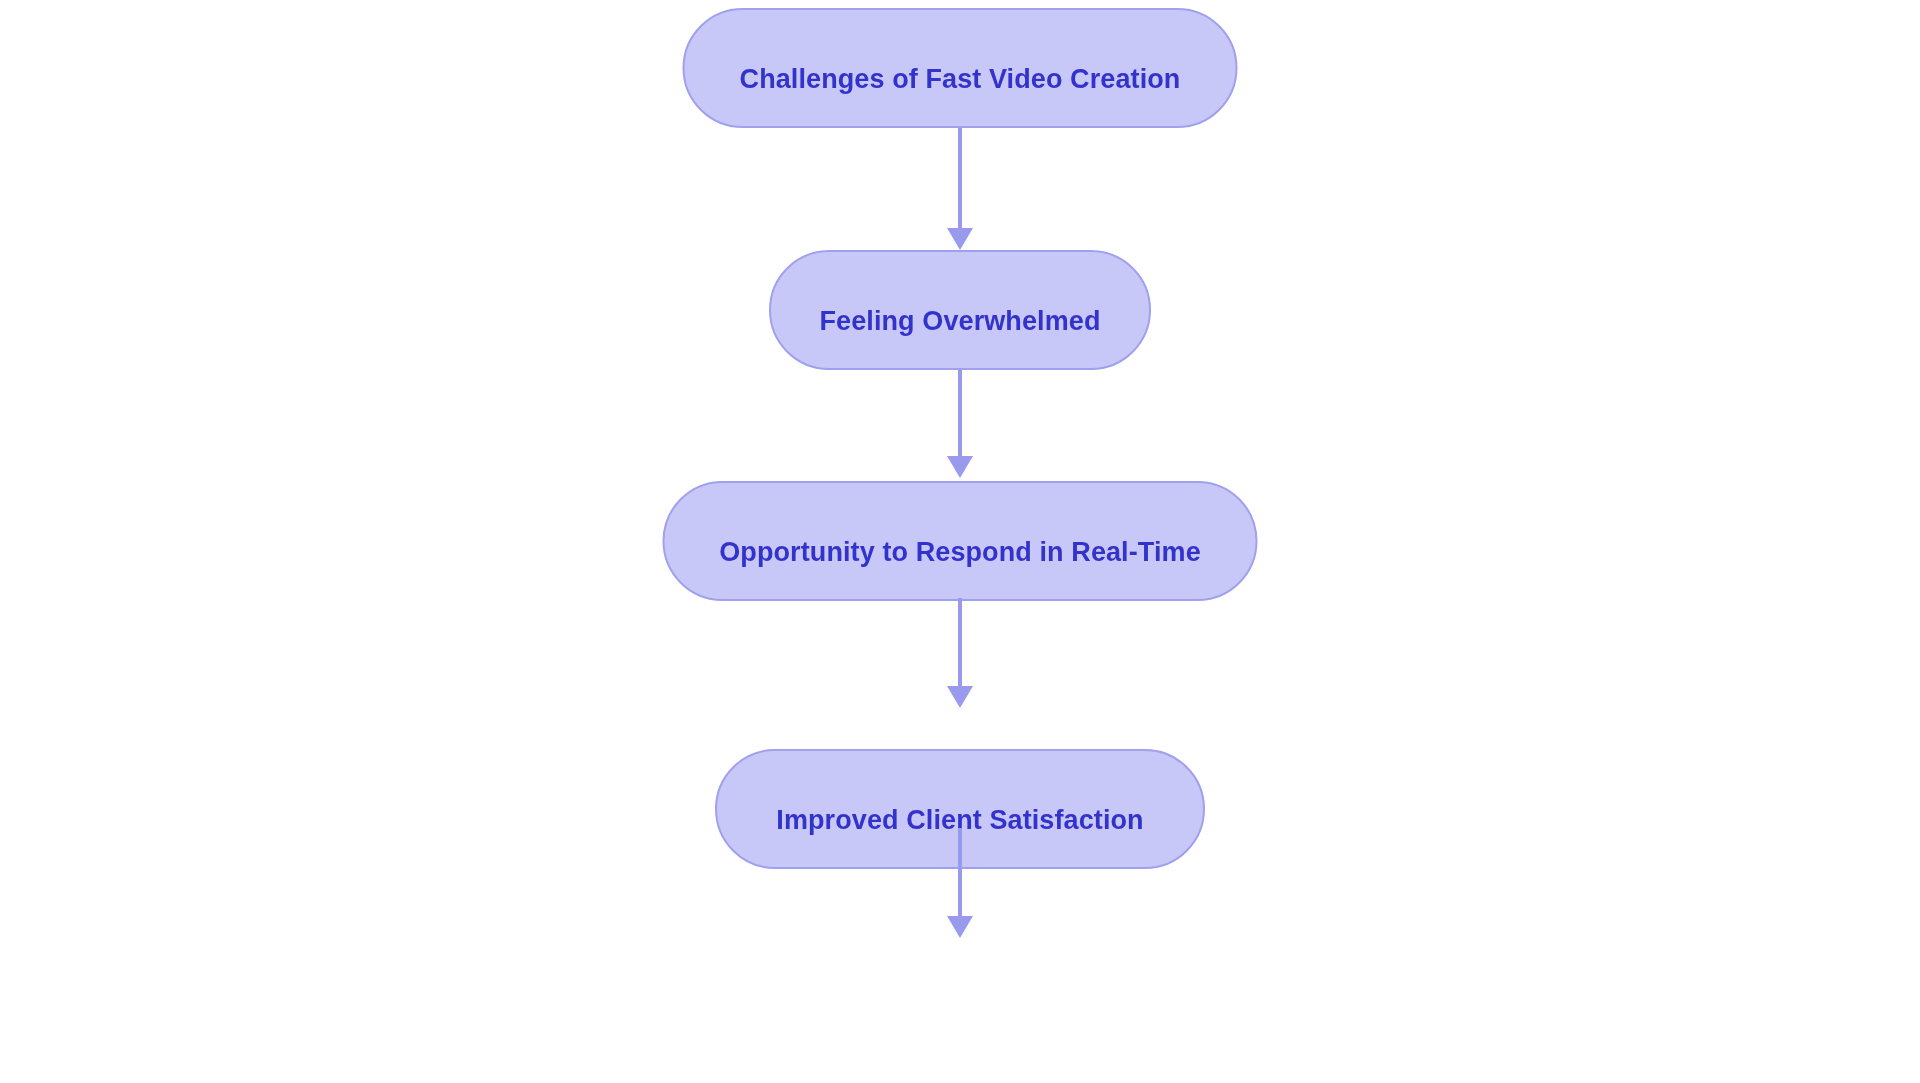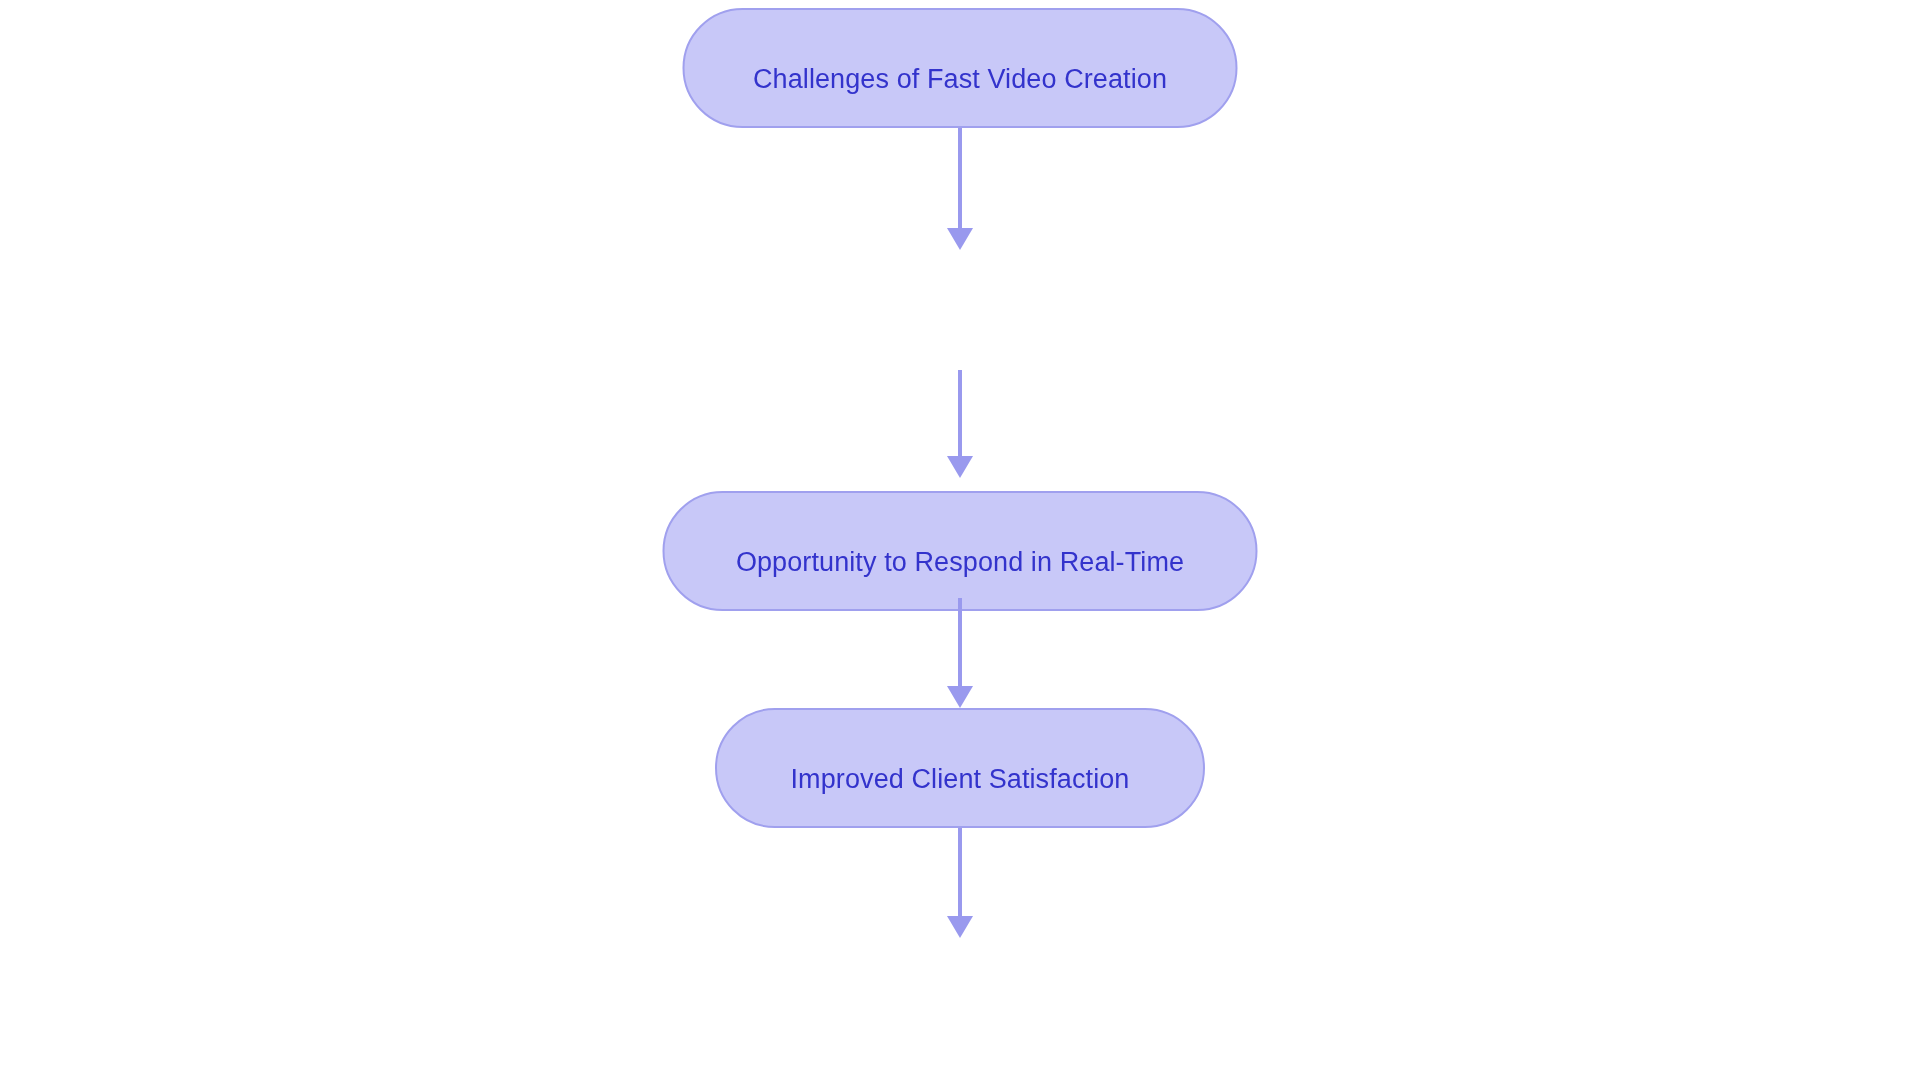--- a/index.html
+++ b/index.html
@@ -31,21 +31,21 @@
     border-radius: 60px;
     display: flex;
     align-items: center;
     justify-content: center;
     transform: translateX(-50%);
   }
 
   .flow-node-label {
     color: #3333cc;
     font-size: 27px;
-    font-weight: 400;
+    font-weight: 700;
     line-height: 1.15;
     letter-spacing: 0.1px;
     white-space: nowrap;
     text-align: center;
     font-family: "Liberation Sans", sans-serif;
     margin-top: 24px;
   }
 
   .flow-edge {
     position: absolute;
@@ -81,36 +81,39 @@
 
   <div class="flow-node" style="left:960px; top:8px; width:555px;">
     <span class="flow-node-label">Challenges of Fast Video Creation</span>
   </div>
 
   <div class="flow-edge" style="left:960px; top:128px; height:122px;">
     <div class="flow-edge-line" style="height:100px;"></div>
     <div class="flow-edge-arrowhead"></div>
   </div>
 
+  <div class="flow-node" style="left:960px; top:250px; width:382px;">
+    <span class="flow-node-label">Feeling Overwhelmed</span>
+  </div>
 
   <div class="flow-edge" style="left:960px; top:370px; height:108px;">
     <div class="flow-edge-line" style="height:86px;"></div>
     <div class="flow-edge-arrowhead"></div>
   </div>
 
-  <div class="flow-node" style="left:960px; top:491px; width:595px;">
+  <div class="flow-node" style="left:960px; top:481px; width:595px;">
     <span class="flow-node-label">Opportunity to Respond in Real-Time</span>
   </div>
 
   <div class="flow-edge" style="left:960px; top:598px; height:110px;">
     <div class="flow-edge-line" style="height:88px;"></div>
     <div class="flow-edge-arrowhead"></div>
   </div>
 
-  <div class="flow-node" style="left:960px; top:708px; width:490px;">
+  <div class="flow-node" style="left:960px; top:749px; width:490px;">
     <span class="flow-node-label">Improved Client Satisfaction</span>
   </div>
 
   <div class="flow-edge" style="left:960px; top:828px; height:110px;">
     <div class="flow-edge-line" style="height:88px;"></div>
     <div class="flow-edge-arrowhead"></div>
   </div>
 
 
 </div>

